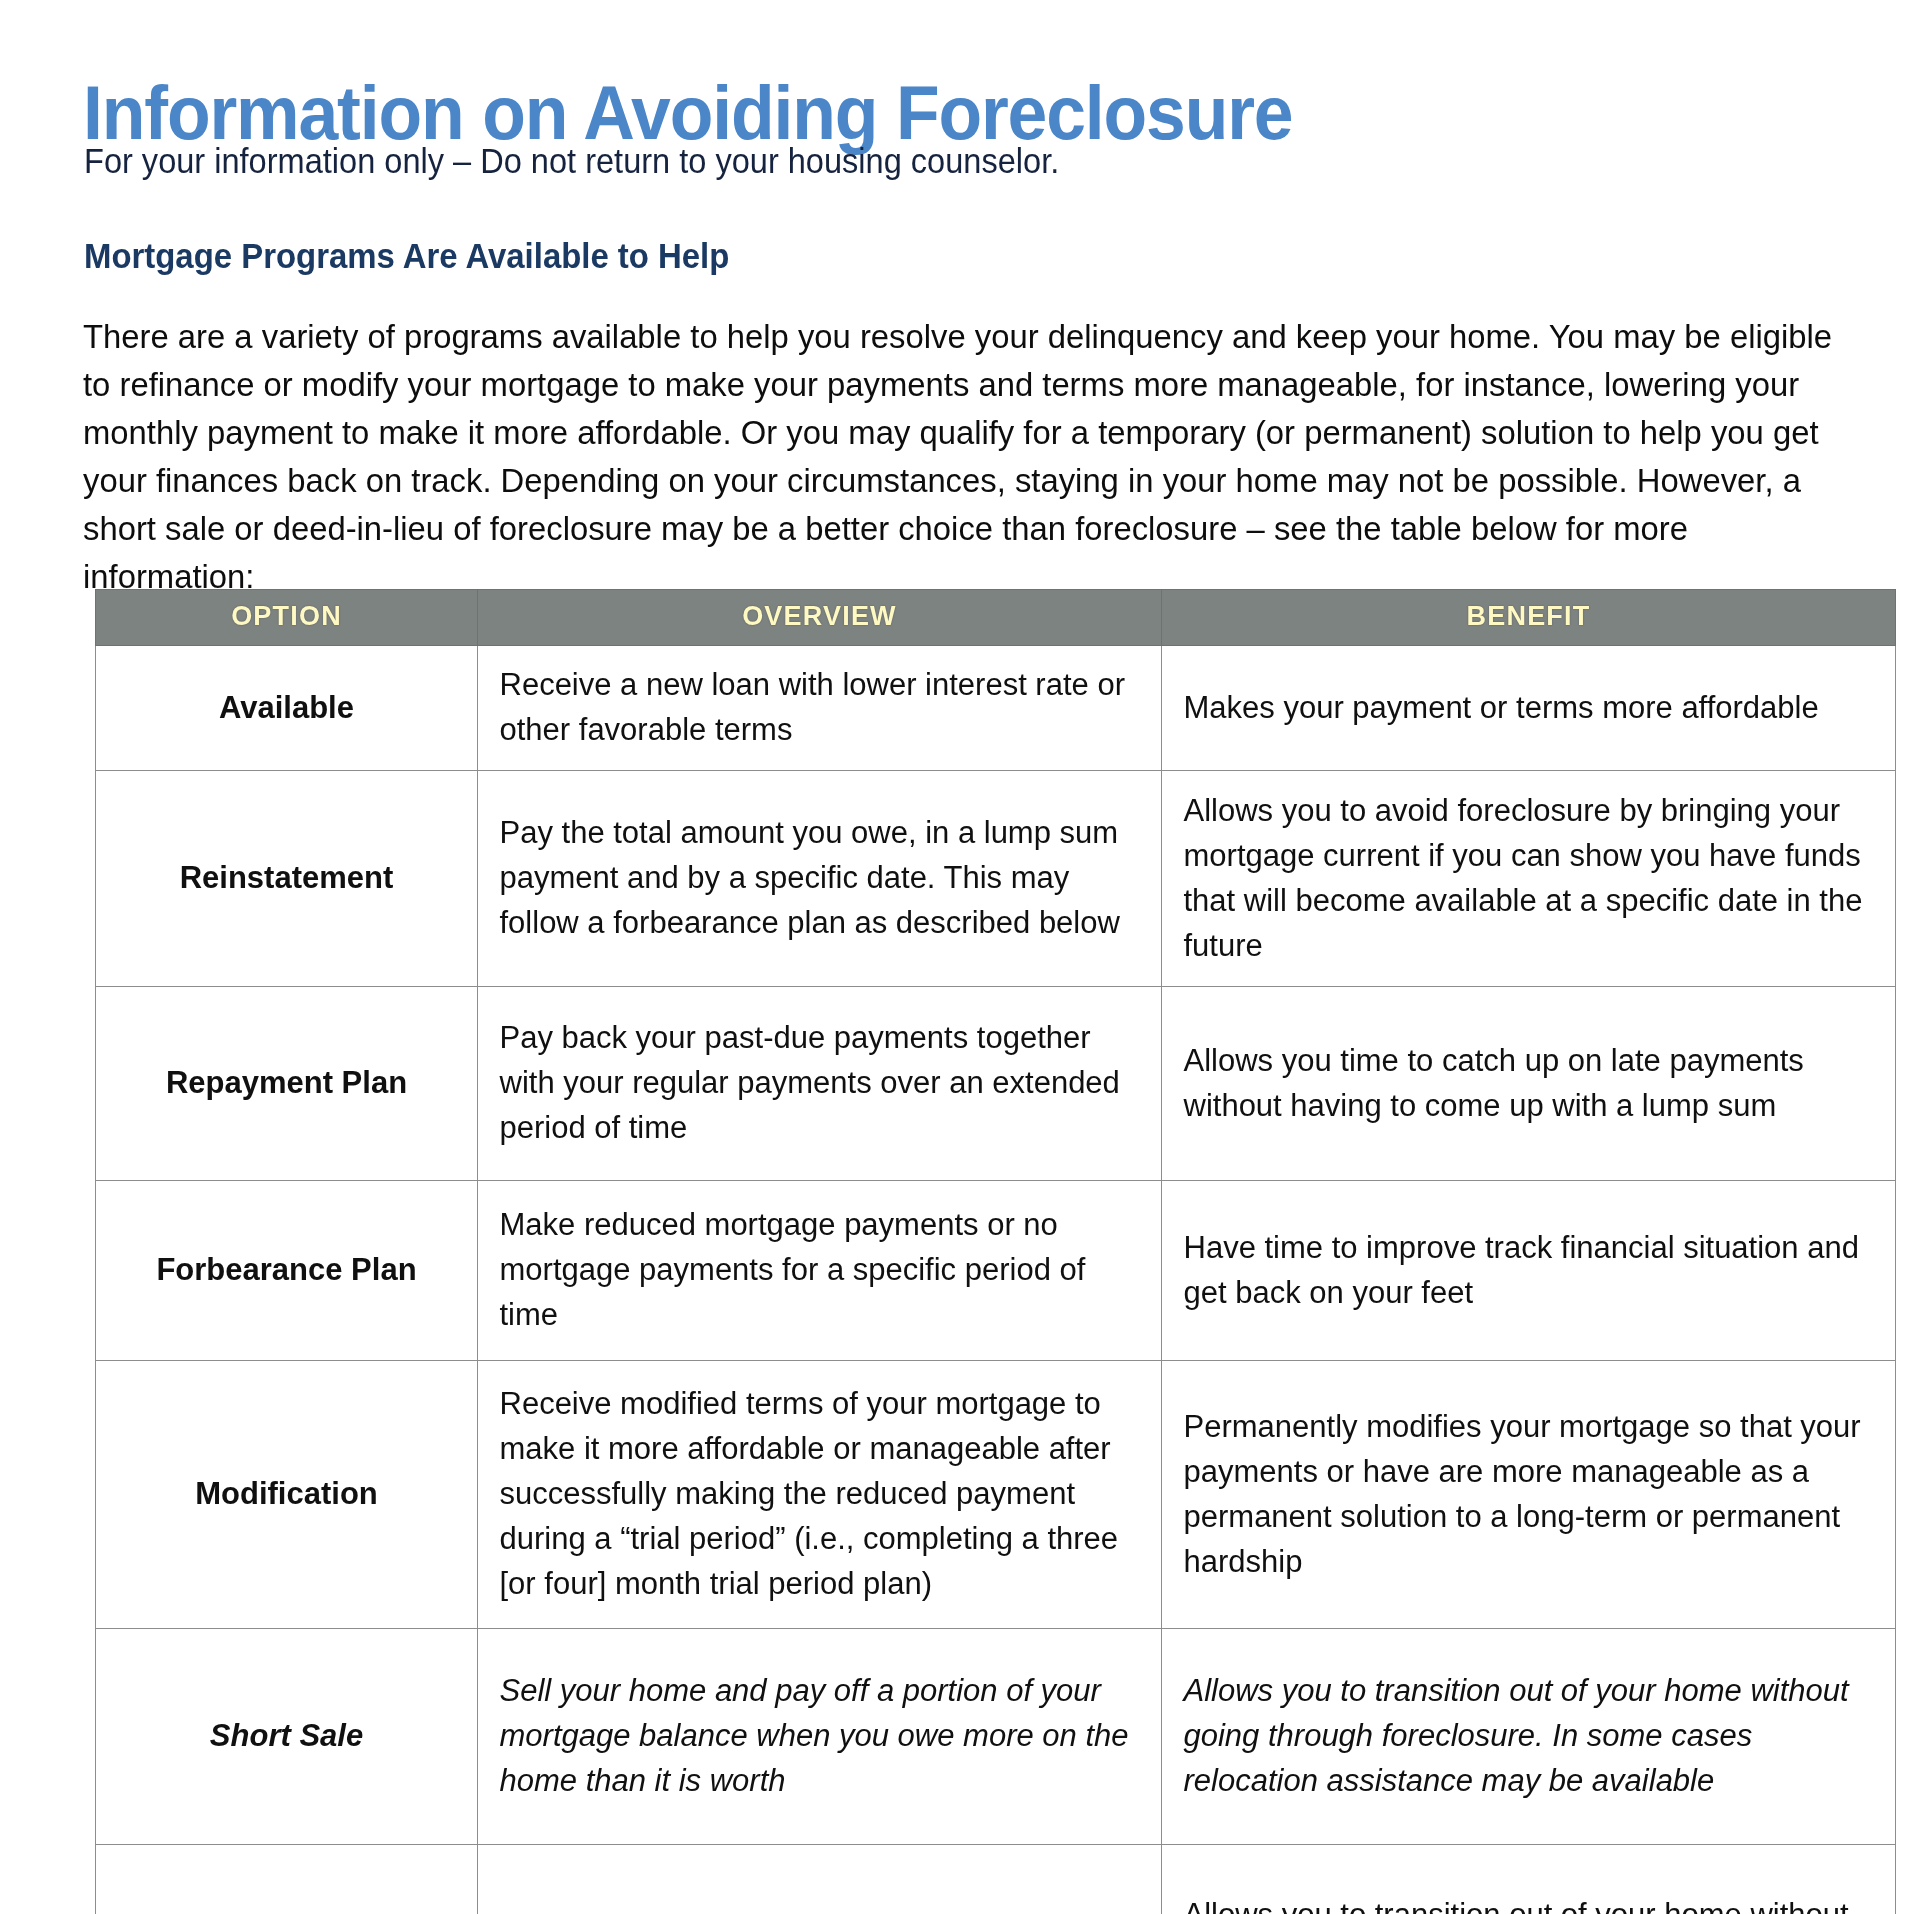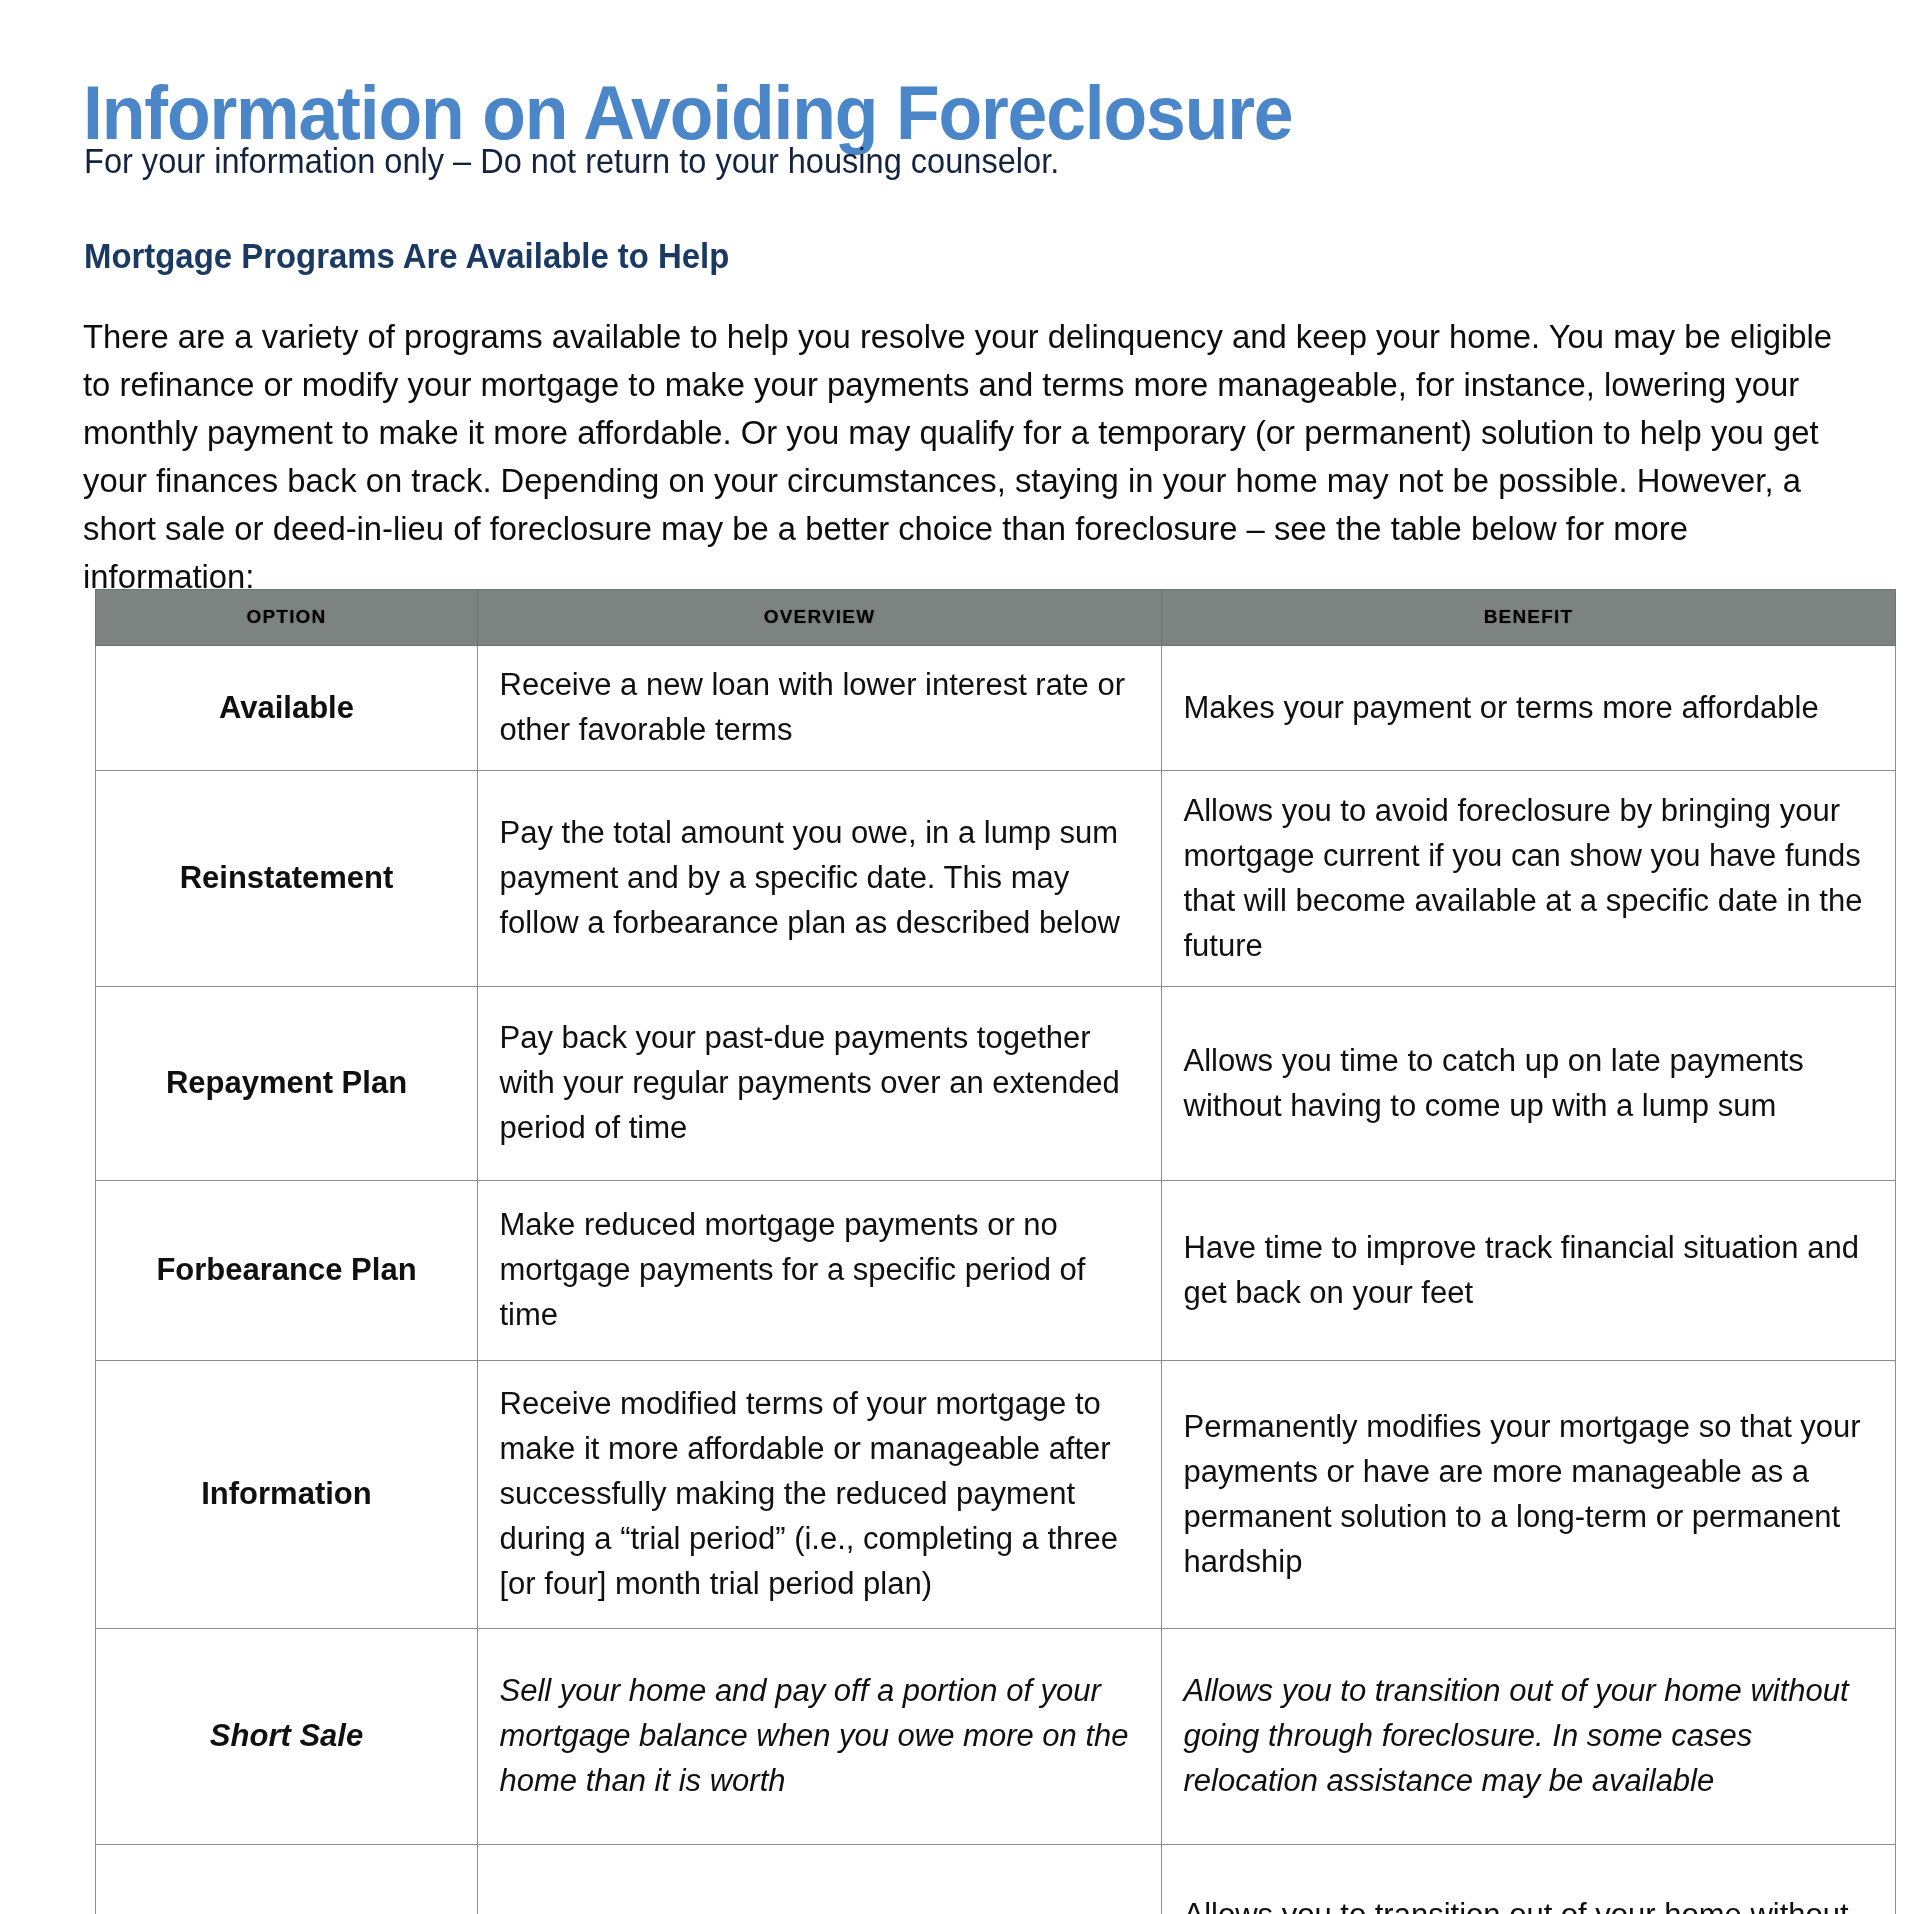--- a/index.html
+++ b/index.html
@@ -93,22 +93,22 @@
   .options-table col.col-benefit { width: 734px; }
 
   .options-table th,
   .options-table td {
     border: 1.7px solid #8d8d8d;
     vertical-align: middle;
     background: #ffffff;
   }
   .options-table thead th {
     background: #7d8380;
-    color: #000000;
-    font-size: 19px;
+    color: #fef9c3;
+    font-size: 27px;
     line-height: 33px;
     font-weight: 700;
     letter-spacing: 1.2px;
     text-align: center;
     padding: 10px 6.6px 11.6px 6.6px;
     border-color: #6e7371;
     text-shadow: 0 0 1.7px rgba(0,0,0,0.35);
     margin-top: 20px;
   }
 
@@ -186,21 +186,21 @@
         <td class="cell-text">Allows you time to catch up on late payments without having to come up with a lump sum</td>
       </tr>
 
       <tr class="row-forbearance">
         <td class="opt-name">Forbearance Plan</td>
         <td class="cell-text">Make reduced mortgage payments or no mortgage payments for a specific period of time</td>
         <td class="cell-text">Have time to improve track financial situation and get back on your feet</td>
       </tr>
 
       <tr class="row-modification">
-        <td class="opt-name">Information</td>
+        <td class="opt-name">Modification</td>
         <td class="cell-text">Receive modified terms of your mortgage to make it more affordable or manageable after successfully making the reduced payment during a “trial period” (i.e., completing a three [or four] month trial period plan)</td>
         <td class="cell-text">Permanently modifies your mortgage so that your payments or have are more manageable as a permanent solution to a long-term or permanent hardship</td>
       </tr>
 
       <tr class="row-shortsale">
         <td class="opt-name">Short Sale</td>
         <td class="cell-text">Sell your home and pay off a portion of your mortgage balance when you owe more on the home than it is worth</td>
         <td class="cell-text">Allows you to transition out of your home without going through foreclosure. In some cases relocation assistance may be available</td>
       </tr>
 

